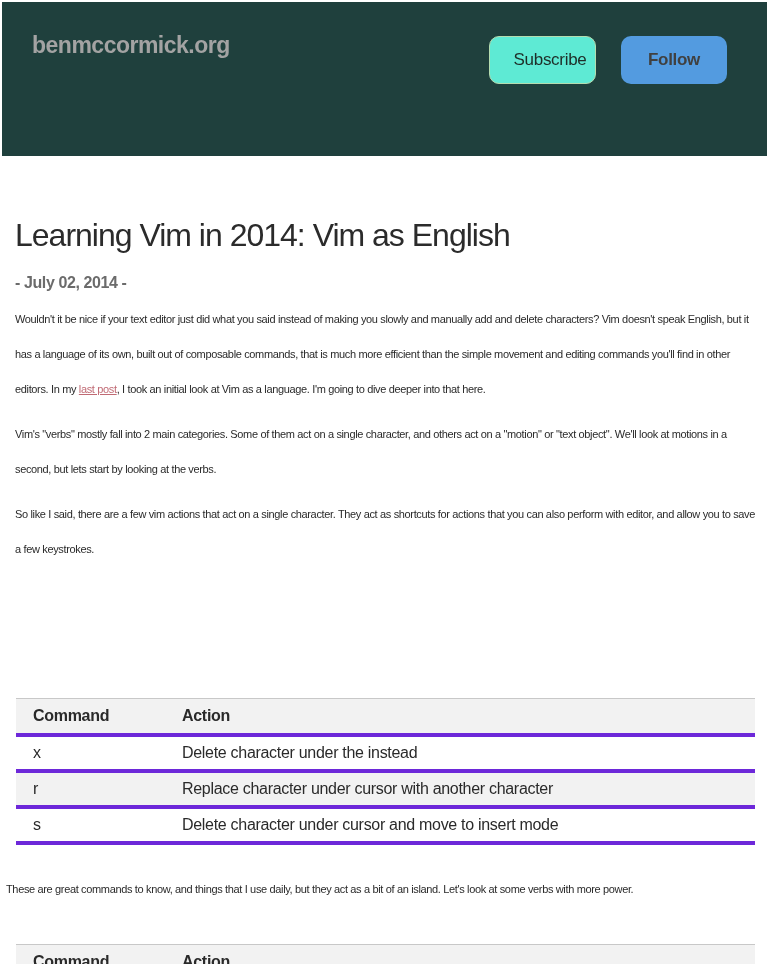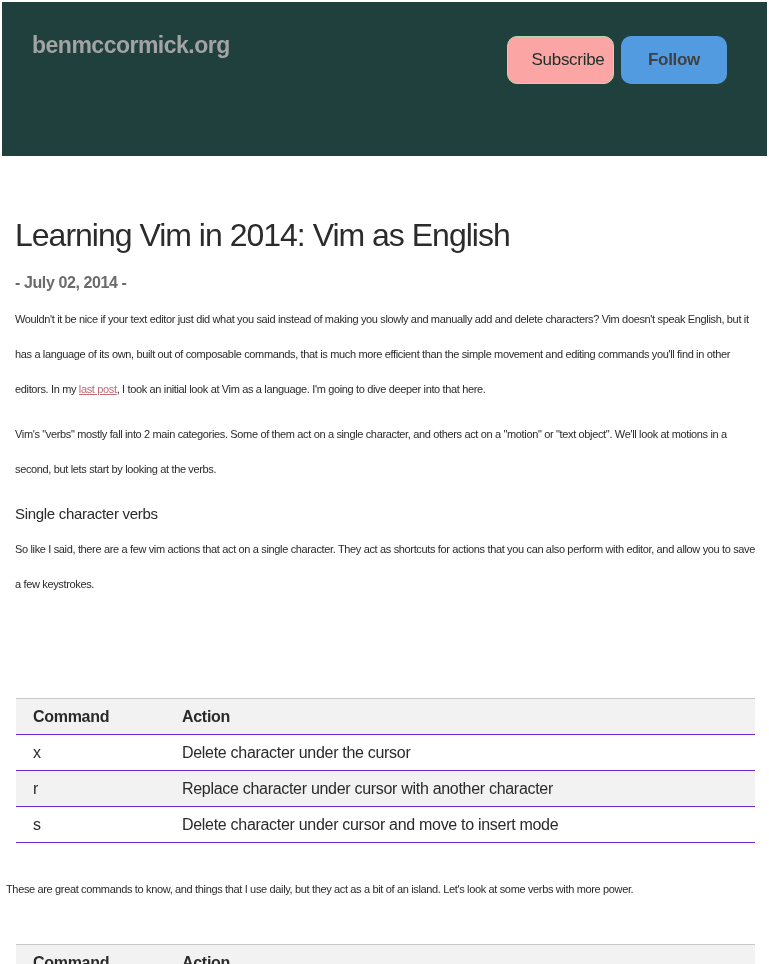--- a/index.html
+++ b/index.html
@@ -16,41 +16,41 @@
   }
   .tagline {
     position: absolute; left: 28px; top: 72px; width: 440px; text-align: center;
     color: #ffffff; font-size: 14px; line-height: 19px; letter-spacing: -0.3px;
   }
   .btn {
     position: absolute; top: 34px; height: 48px; border-radius: 10px;
     font-size: 17px; display: flex; align-items: center; justify-content: center;
     cursor: pointer; letter-spacing: -0.3px;
   }
-  .btn-subscribe { left: 505px; width: 107px; background: #fca5a5; color: #1e2e28; border: 1px solid #b4dcb0; padding-left: 15px; }
+  .btn-subscribe { left: 487px; width: 107px; background: #5eead4; color: #1e2e28; border: 1px solid #b4dcb0; padding-left: 15px; }
   .btn-follow { left: 619px; width: 106px; background: #539be0; color: #404040; font-weight: bold; }
 
   .article { position: absolute; left: 15px; top: 212px; width: 745px; }
   .post-title { font-size: 32px; color: #2b2b2b; letter-spacing: -1px; font-weight: normal; line-height: 46px; }
   .post-date { margin-top: 16px; font-size: 16px; color: #6b6b6b; font-weight: bold; letter-spacing: -0.4px; }
   p.body { font-size: 11px; line-height: 35px; color: #2a2a2a; letter-spacing: -0.35px; }
   .p1 { margin-top: 10px; }
   a.link { color: #c06a74; text-decoration: underline; }
   .h2 { margin-top: 16px; font-size: 19px; color: #557487; letter-spacing: -0.5px; line-height: 26px; font-weight: normal; }
   .p2 { margin-top: 10px; }
   .h3 { margin-top: 18px; font-size: 15px; color: #2a2a2a; font-weight: normal; letter-spacing: -0.3px; }
   .p3 { margin-top: 10px; }
 
   table.cmds {
     position: absolute; left: 16px; width: 739px; border-collapse: collapse;
     font-size: 16px; letter-spacing: -0.3px;
   }
   table.cmds th, table.cmds td {
     text-align: left; height: 36px; padding: 0 0 0 17px;
-    border-top: 1px solid #c8c8c8; border-bottom: 1px solid #6d28d9;
+    border-top: 1px solid #c8c8c8; border-bottom: 4px solid #6d28d9;
   }
   table.cmds th { background: #f2f2f2; font-weight: bold; color: #2a2a2a; font-size: 16px; }
   table.cmds td { color: #2a2a2a; }
   table.cmds tr.alt td { background: #f2f2f2; }
   table.cmds .col1 { width: 149px; }
   .t1 { top: 698px; }
   .t2 { top: 944px; }
 
   .p4 { position: absolute; left: 6px; top: 872px; width: 745px; }
 </style>
@@ -61,35 +61,34 @@
   <div class="brand">benmccormick.org</div>
   <div class="btn btn-subscribe">Subscribe</div>
   <div class="btn btn-follow">Follow</div>
 </header>
 
 <main class="article">
   <h1 class="post-title">Learning Vim in 2014: Vim as English</h1>
   <div class="post-date">- July 02, 2014 -</div>
   <p class="body p1"><span>Wouldn't it be nice if your text editor just did what you said instead of making you slowly and manually add and delete characters? Vim doesn't speak English, but it has a language of its own, built out of composable commands, that is much more efficient than the simple movement and editing commands you'll find in other editors. In my </span><a class="link" href="#">last post</a><span>, I took an initial look at Vim as a language. I'm going to dive deeper into that here.</span></p>
   <p class="body p2">Vim's "verbs" mostly fall into 2 main categories. Some of them act on a single character, and others act on a "motion" or "text object". We'll look at motions in a second, but lets start by looking at the verbs.</p>
-  <h3 class="h3">Single character verbs</h3>
   <p class="body p3">So like I said, there are a few vim actions that act on a single character. They act as shortcuts for actions that you can also perform with editor, and allow you to save a few keystrokes.</p>
 </main>
 
 <table class="cmds t1">
   <thead>
     <tr>
       <th class="col1">Command</th>
       <th>Action</th>
     </tr>
   </thead>
   <tbody>
     <tr>
       <td class="col1">x</td>
-      <td>Delete character under the cursor</td>
+      <td>Delete character under the instead</td>
     </tr>
     <tr class="alt">
       <td class="col1">r</td>
       <td>Replace character under cursor with another character</td>
     </tr>
     <tr>
       <td class="col1">s</td>
       <td>Delete character under cursor and move to insert mode</td>
     </tr>
   </tbody>

